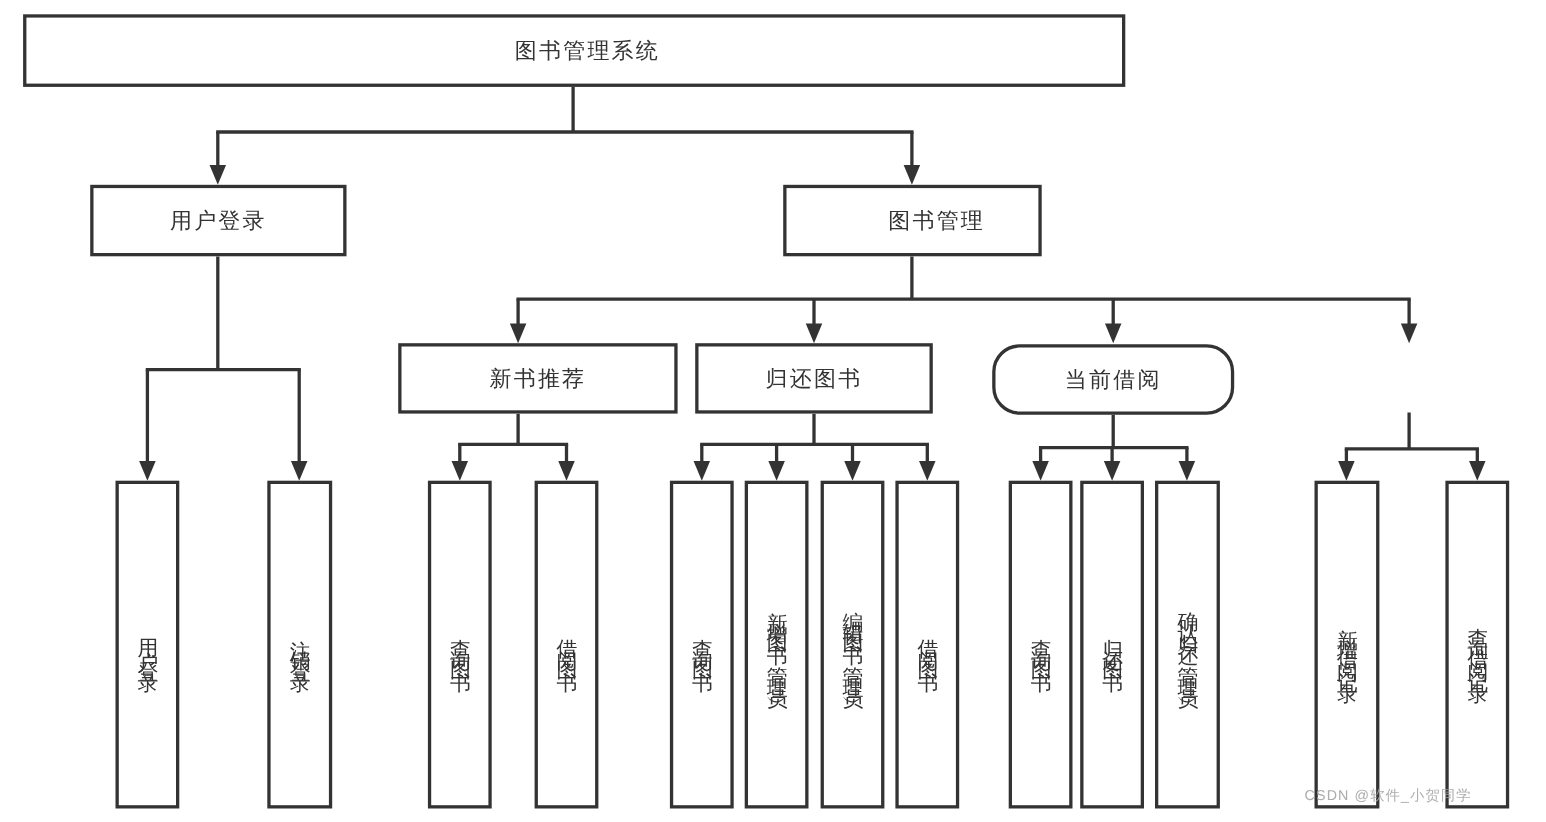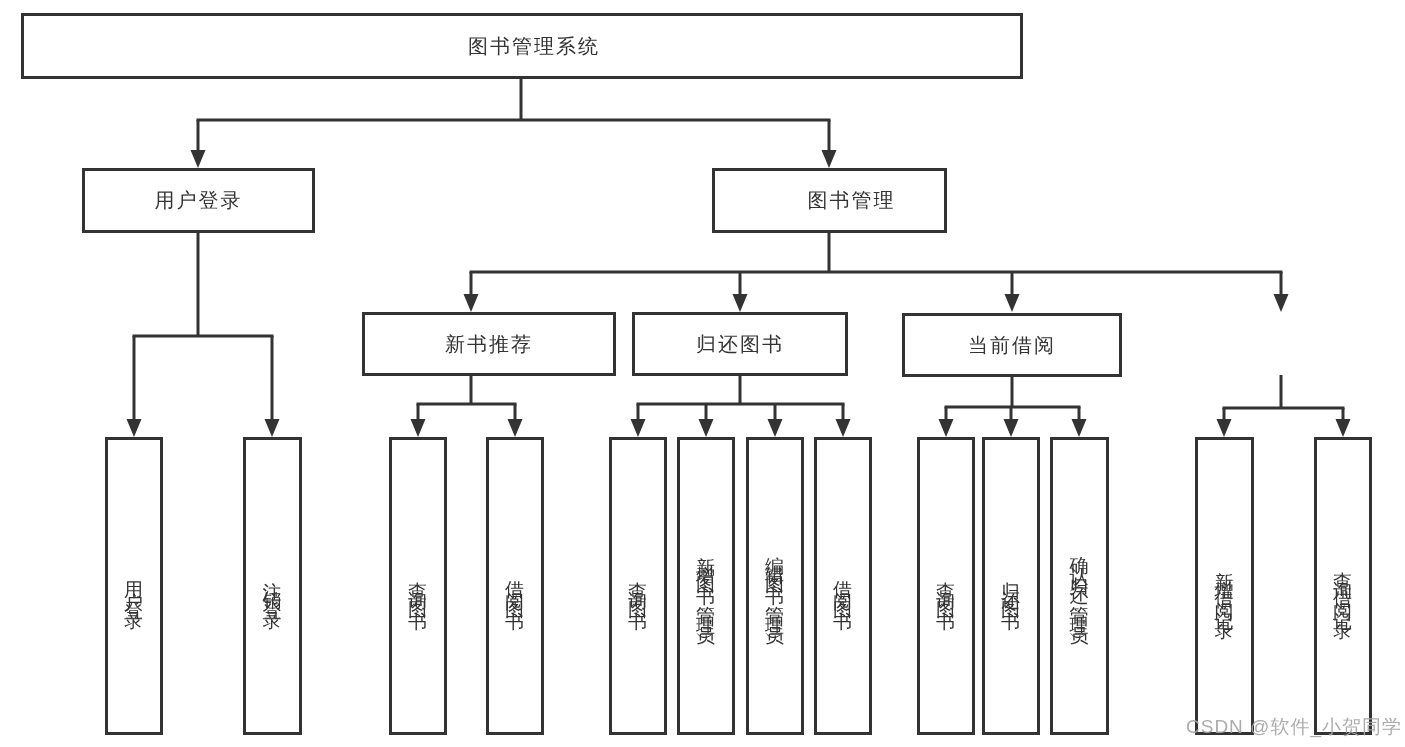--- a/index.html
+++ b/index.html
@@ -28,21 +28,21 @@
     display:flex;align-items:center;justify-content:center;
     writing-mode:vertical-rl;
     font-size:19px;color:#333333;letter-spacing:10px;
     line-height:1;
     z-index:2;
   }
   .root{font-size:20px;}
   .watermark{
     position:absolute;
     left:1186px;top:714px;
-    font-size:19px;
+    font-size:13px;
     color:rgba(165,165,165,0.92);
     white-space:nowrap;
     z-index:5;
     letter-spacing:1px;
   }
   svg line{stroke:#333333;stroke-width:3;}
   svg polygon{fill:#333333;stroke:none;}
 </style>
 </head>
 <body>
@@ -125,21 +125,21 @@
     </g>
   </svg>
 
   <div class="hbox root" style="left:21px;top:13px;width:1002px;height:66px;padding-left:24px;">图书管理系统</div>
 
   <div class="hbox" style="left:82px;top:168px;width:233px;height:65px;">用户登录</div>
   <div class="hbox" style="left:712px;top:168px;width:235px;height:65px;padding-left:44px;">图书管理</div>
 
   <div class="hbox" style="left:362px;top:312px;width:254px;height:64px;">新书推荐</div>
   <div class="hbox" style="left:632px;top:312px;width:216px;height:64px;">归还图书</div>
-  <div class="hbox" style="left:902px;top:313px;width:220px;height:64px;">当前借阅</div>
+  <div class="hbox" style="left:902px;top:313px;width:220px;height:64px;border-radius:25px;">当前借阅</div>
 
   <div class="vbox" style="left:105px;top:437px;width:58px;height:298px;">用户登录</div>
   <div class="vbox" style="left:243px;top:437px;width:59px;height:298px;">注销登录</div>
 
   <div class="vbox" style="left:389px;top:437px;width:58px;height:298px;">查询图书</div>
   <div class="vbox" style="left:486px;top:437px;width:58px;height:298px;">借阅图书</div>
 
   <div class="vbox" style="left:609px;top:437px;width:58px;height:298px;">查询图书</div>
   <div class="vbox" style="left:677px;top:437px;width:58px;height:298px;">新增图书（管理员）</div>
   <div class="vbox" style="left:746px;top:437px;width:58px;height:298px;">编辑图书（管理员）</div>

